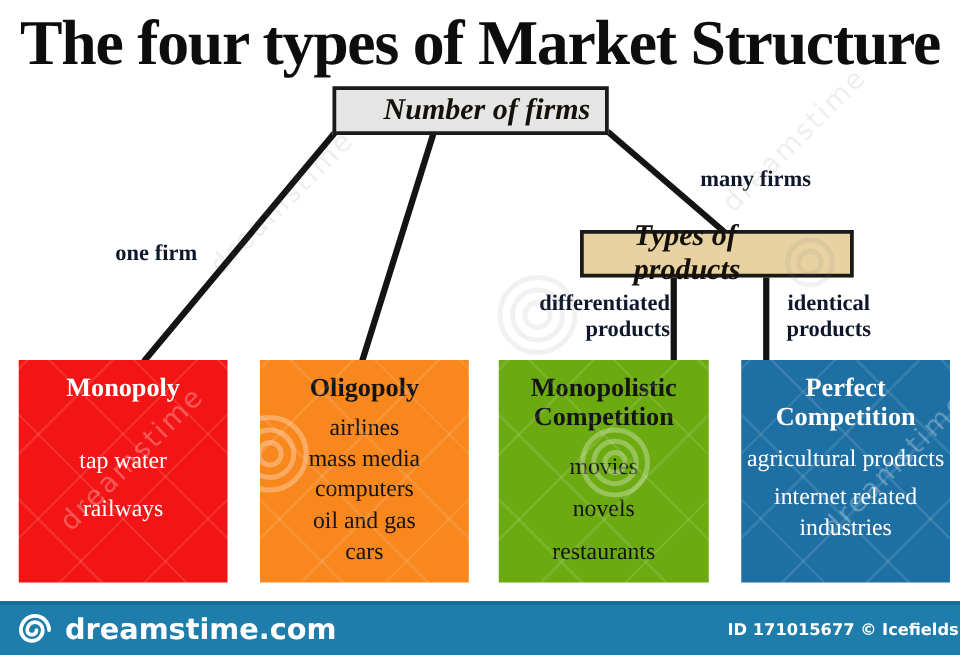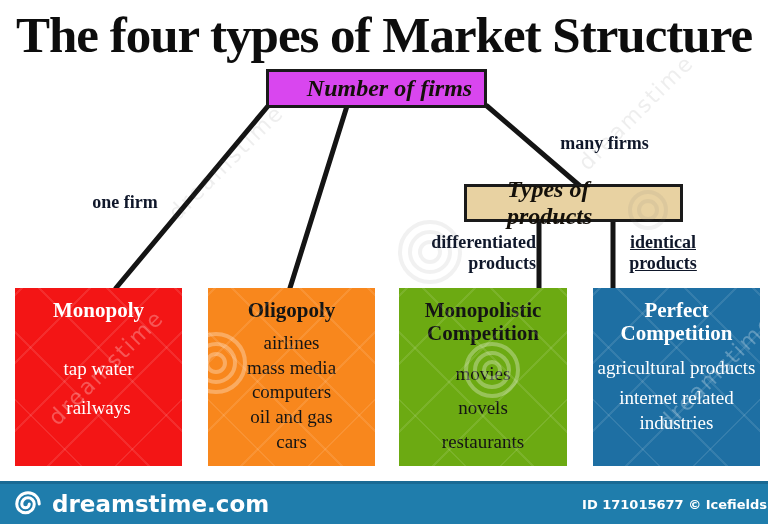--- a/index.html
+++ b/index.html
@@ -34,21 +34,21 @@
   .edge-label {
     position: absolute;
     font-size: 18px; font-weight: bold; color: #0f172a;
     text-align: center; line-height: 1.15;
     z-index: 2;
   }
   .lbl-one   { left: 70px;  top: 192px; width: 110px; }
   .lbl-few   { left: 241px; top: 186px; width: 60px; }
   .lbl-many  { left: 537px; top: 133px; width: 135px; white-space: nowrap; }
   .lbl-diff  { left: 394px; top: 232px; width: 142px; text-align: right; }
-  .lbl-ident { left: 611px; top: 232px; width: 104px; text-decoration: underline; }
+  .lbl-ident { left: 611px; top: 232px; width: 104px; }
   .cat {
     position: absolute;
     top: 288px; height: 178px;
     text-align: center;
     z-index: 2;
     padding: 0 4px;
   }
   
   .cat::after {
     content: ""; position: absolute; inset: 0; pointer-events: none;
@@ -111,21 +111,21 @@
   <div class="title">The four types of Market Structure</div>
 
   <svg class="lines" width="768" height="524" viewBox="0 0 768 524">
     <line x1="268" y1="106" x2="116" y2="288" stroke="#141414" stroke-width="5" stroke-linecap="round"></line>
     <line x1="347" y1="106" x2="290" y2="288" stroke="#141414" stroke-width="5" stroke-linecap="round"></line>
     <line x1="487" y1="106" x2="580" y2="186" stroke="#141414" stroke-width="5" stroke-linecap="round"></line>
     <line x1="539" y1="220" x2="539" y2="289" stroke="#141414" stroke-width="5" stroke-linecap="round"></line>
     <line x1="613" y1="220" x2="613" y2="289" stroke="#141414" stroke-width="5" stroke-linecap="round"></line>
   </svg>
 
-  <div class="node node-firms" style="background-color: #d946ef; padding-left: 26px;">Number of firms</div>
+  <div class="node node-firms" style="background-color: #e5e5e5; padding-left: 26px;">Number of firms</div>
   <div class="node node-products" style="background-color: rgb(232, 210, 162); padding-left: 40px;">Types of products</div>
 
   <div class="edge-label lbl-one">one firm</div>
   <div class="edge-label lbl-many">many firms</div>
   <div class="edge-label lbl-diff">differentiated products</div>
   <div class="edge-label lbl-ident">identical products</div>
 
   <div class="cat cat-0" style="background-color: rgb(243, 21, 21); color: rgb(255, 255, 255);">
     <div class="cat-name">Monopoly</div>
     <div class="examples">

